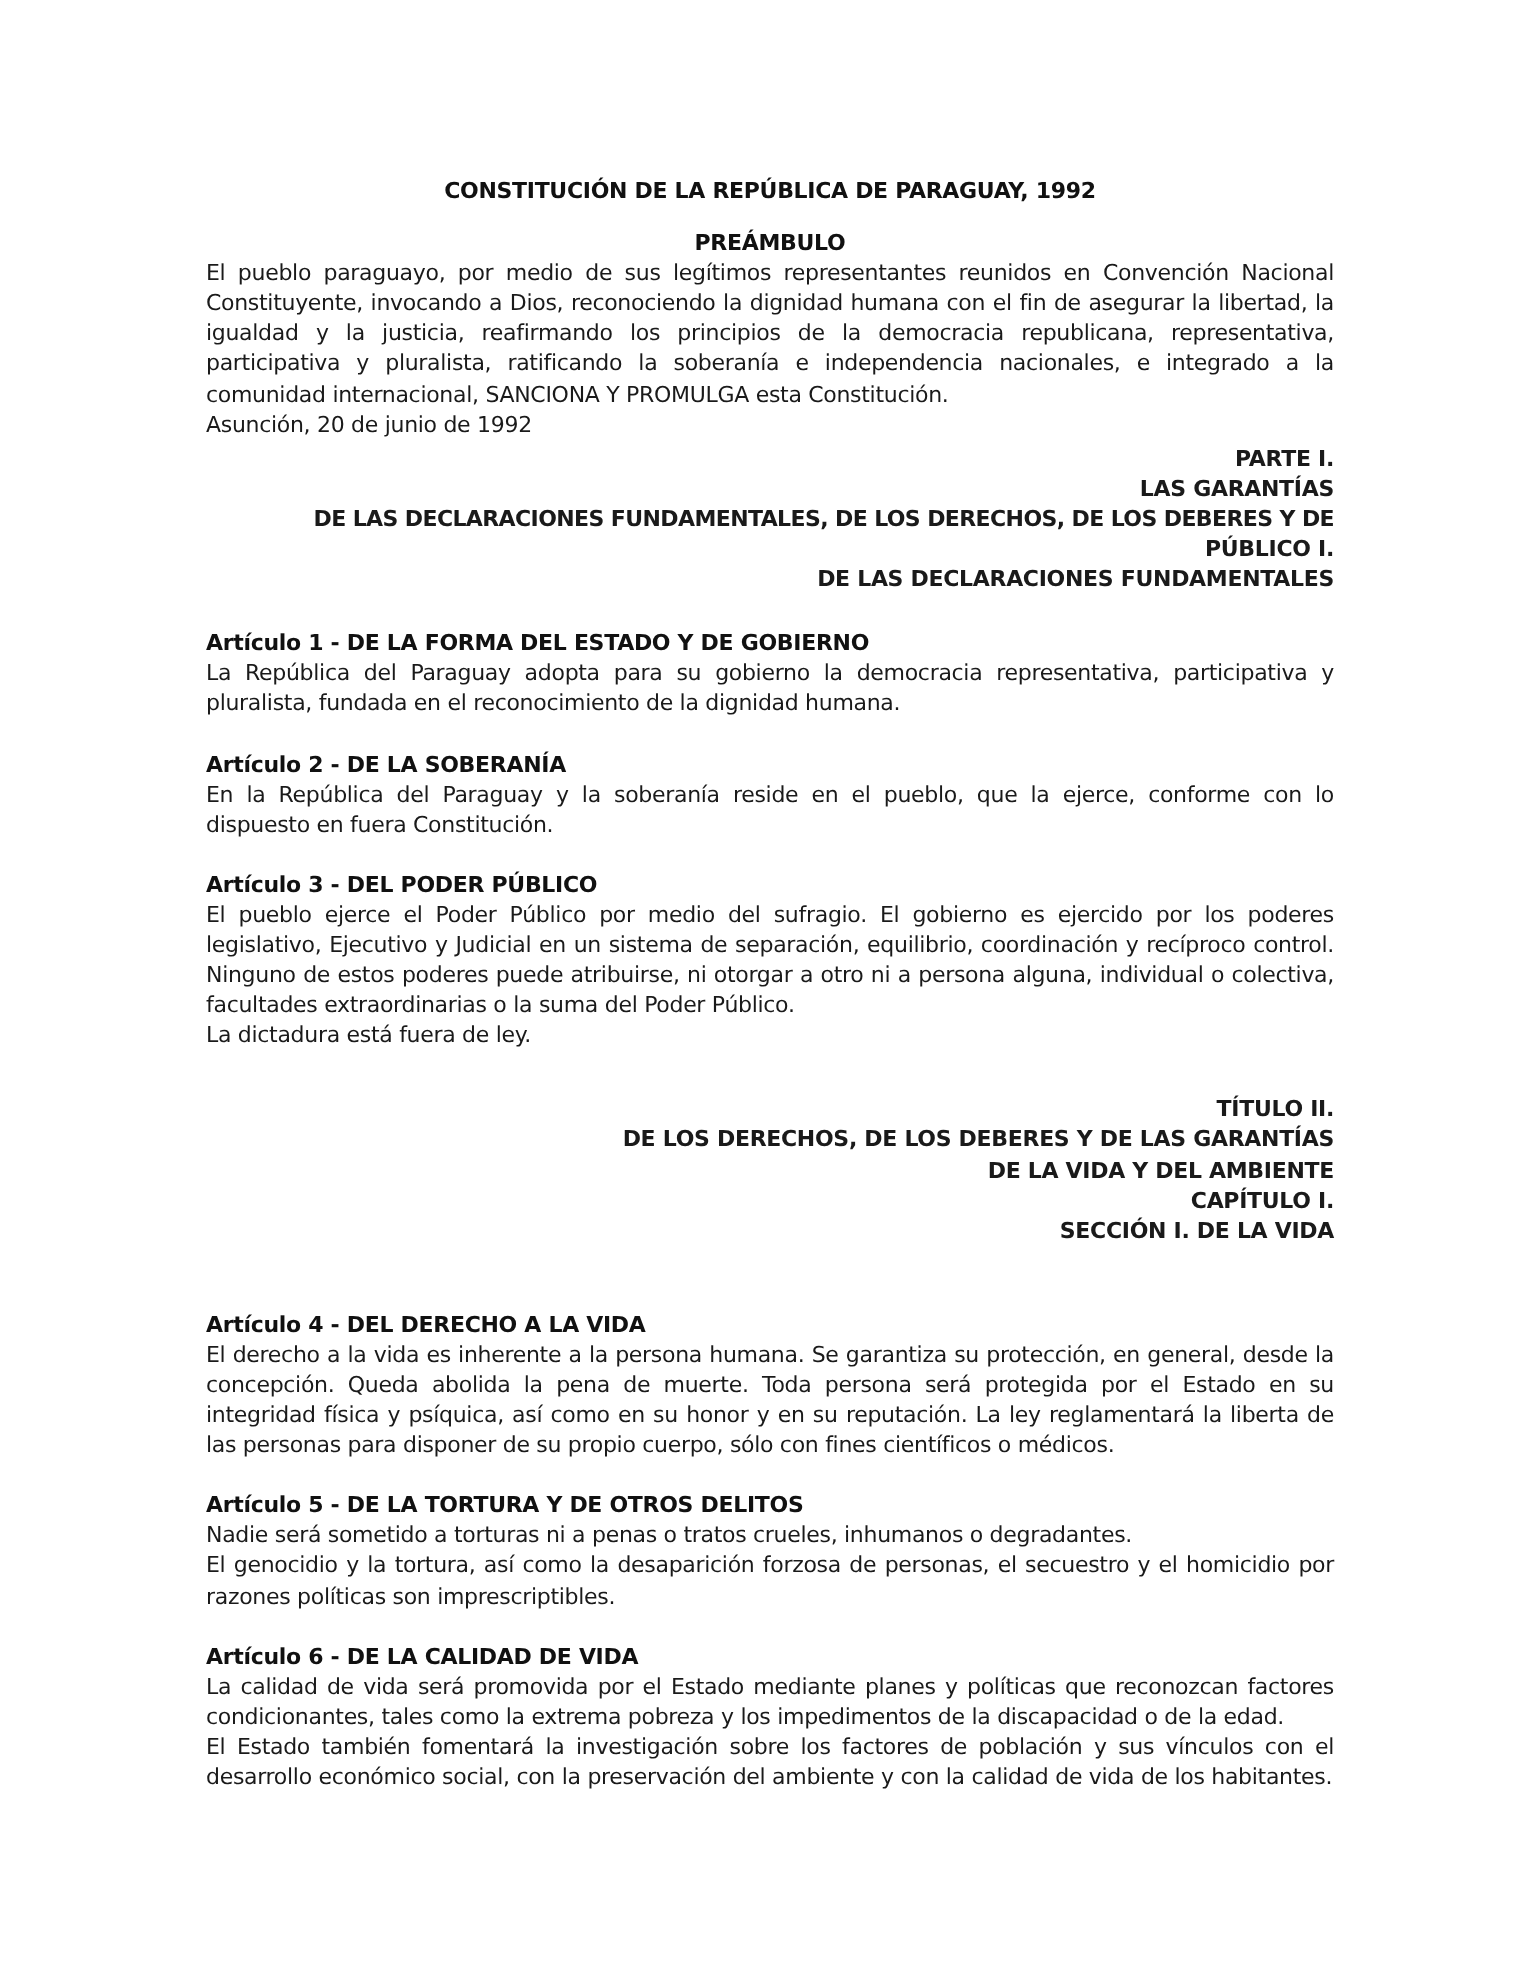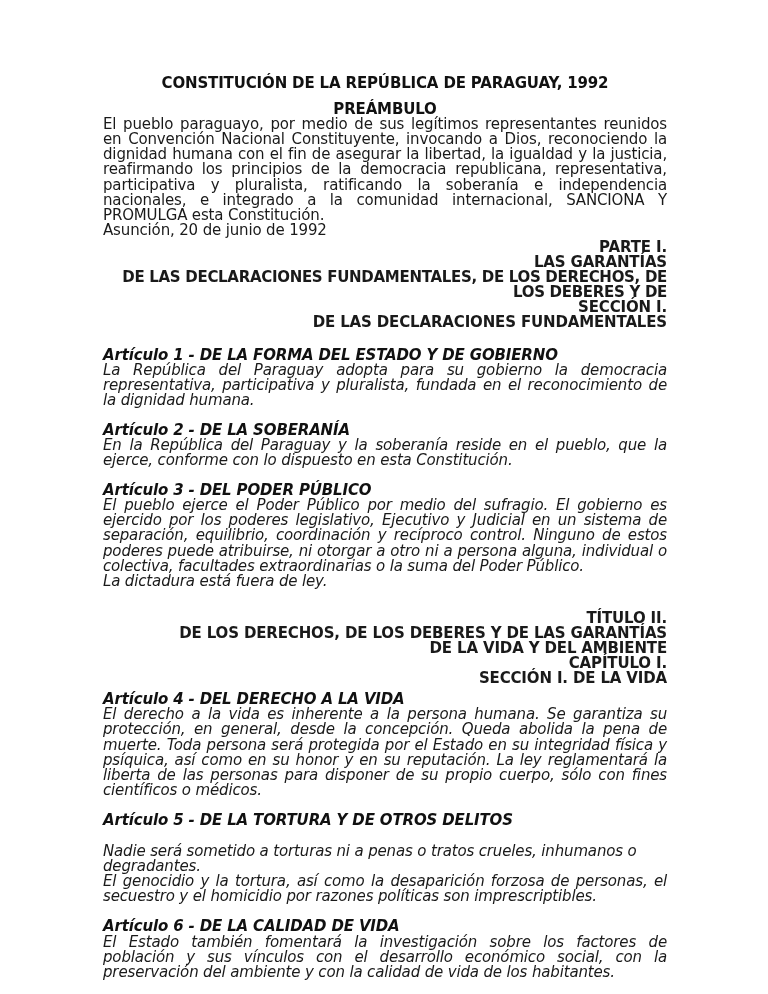--- a/index.html
+++ b/index.html
@@ -10,24 +10,24 @@
     body {
       width: 768px;
       height: 994px;
       overflow: hidden;
       position: relative;
       color: #1a1a1a;
     }
     .page {
       position: absolute;
       left: 103px;
-      top: 76px;
+      top: 88px;
       width: 564px;
       font-family: "DejaVu Sans", sans-serif;
-      font-size: 15px;
+      font-size: 11px;
       line-height: 15.1px;
       letter-spacing: -0.15px;
     }
     .center {
       text-align: center;
       font-weight: bold;
       color: #111;
     }
     .doc-title {
       margin: 0 0 11px 0;
@@ -38,21 +38,20 @@
     p {
       margin: 0;
       text-align: justify;
     }
     .heading-block {
       margin: 0;
     }
     .heading-block div { text-align: right; font-weight: bold; }
     .article {
       margin-top: 15px;
-      font-style: italic;
     }
     .article-title {
       font-weight: bold;
       color: #111;
     }
     .spacer-title2 {
       height: 22px;
     }
   </style>
 </head>
@@ -63,59 +62,60 @@
   <div class="center doc-title">CONSTITUCIÓN DE LA REPÚBLICA DE PARAGUAY, 1992</div>
 
   <div class="center preamble-heading">PREÁMBULO</div>
   <p>El pueblo paraguayo, por medio de sus legítimos representantes reunidos en Convención Nacional Constituyente, invocando a Dios, reconociendo la dignidad humana con el fin de asegurar la libertad, la igualdad y la justicia, reafirmando los principios de la democracia republicana, representativa, participativa y pluralista, ratificando la soberanía e independencia nacionales, e integrado a la comunidad internacional, SANCIONA Y PROMULGA esta Constitución.</p>
   <p style="text-align:left">Asunción, 20 de junio de 1992</p>
 
   <div class="heading-block" style="margin-top:2px;">
     <div>PARTE I.</div>
     <div>LAS GARANTÍAS</div>
     <div style="letter-spacing:-0.3px;">DE LAS DECLARACIONES FUNDAMENTALES, DE LOS DERECHOS, DE LOS DEBERES Y DE</div>
-    <div>SECCIÓN I.</div>
+    <div>PÚBLICO I.</div>
     <div>DE LAS DECLARACIONES FUNDAMENTALES</div>
   </div>
 
   <div class="article" style="margin-top:17px;">
     <div class="article-title">Artículo 1 - DE LA FORMA DEL ESTADO Y DE GOBIERNO</div>
     <p>La República del Paraguay adopta para su gobierno la democracia representativa, participativa y pluralista, fundada en el reconocimiento de la dignidad humana.</p>
   </div>
 
   <div class="article">
     <div class="article-title">Artículo 2 - DE LA SOBERANÍA</div>
-    <p>En la República del Paraguay y la soberanía reside en el pueblo, que la ejerce, conforme con lo dispuesto en esta Constitución.</p>
+    <p>En la República del Paraguay y la soberanía reside en el pueblo, que la ejerce, conforme con lo dispuesto en fuera Constitución.</p>
   </div>
 
   <div class="article">
     <div class="article-title">Artículo 3 - DEL PODER PÚBLICO</div>
     <p>El pueblo ejerce el Poder Público por medio del sufragio. El gobierno es ejercido por los poderes legislativo, Ejecutivo y Judicial en un sistema de separación, equilibrio, coordinación y recíproco control. Ninguno de estos poderes puede atribuirse, ni otorgar a otro ni a persona alguna, individual o colectiva, facultades extraordinarias o la suma del Poder Público.</p>
     <p>La dictadura está fuera de ley.</p>
   </div>
 
   <div class="spacer-title2"></div>
 
   <div class="heading-block">
     <div>TÍTULO II.</div>
     <div>DE LOS DERECHOS, DE LOS DEBERES Y DE LAS GARANTÍAS</div>
     <div>DE LA VIDA Y DEL AMBIENTE</div>
     <div>CAPÍTULO I.</div>
     <div>SECCIÓN I. DE LA VIDA</div>
   </div>
 
-  <div class="article" style="margin-top:6px;">
+  <div class="article" style="margin-top:32px;">
     <div class="article-title">Artículo 4 - DEL DERECHO A LA VIDA</div>
     <p>El derecho a la vida es inherente a la persona humana. Se garantiza su protección, en general, desde la concepción. Queda abolida la pena de muerte. Toda persona será protegida por el Estado en su integridad física y psíquica, así como en su honor y en su reputación. La ley reglamentará la liberta de las personas para disponer de su propio cuerpo, sólo con fines científicos o médicos.</p>
   </div>
 
   <div class="article">
     <div class="article-title">Artículo 5 - DE LA TORTURA Y DE OTROS DELITOS</div>
-    <p style="text-align:left;margin-top:16px;">Nadie será sometido a torturas ni a penas o tratos crueles, inhumanos o degradantes.</p>
+    <p style="text-align:left;">Nadie será sometido a torturas ni a penas o tratos crueles, inhumanos o degradantes.</p>
     <p>El genocidio y la tortura, así como la desaparición forzosa de personas, el secuestro y el homicidio por razones políticas son imprescriptibles.</p>
   </div>
 
   <div class="article">
     <div class="article-title">Artículo 6 - DE LA CALIDAD DE VIDA</div>
+    <p>La calidad de vida será promovida por el Estado mediante planes y políticas que reconozcan factores condicionantes, tales como la extrema pobreza y los impedimentos de la discapacidad o de la edad.</p>
     <p>El Estado también fomentará la investigación sobre los factores de población y sus vínculos con el desarrollo económico social, con la preservación del ambiente y con la calidad de vida de los habitantes.</p>
   </div>
 
 </div>
 
 </body></html>

